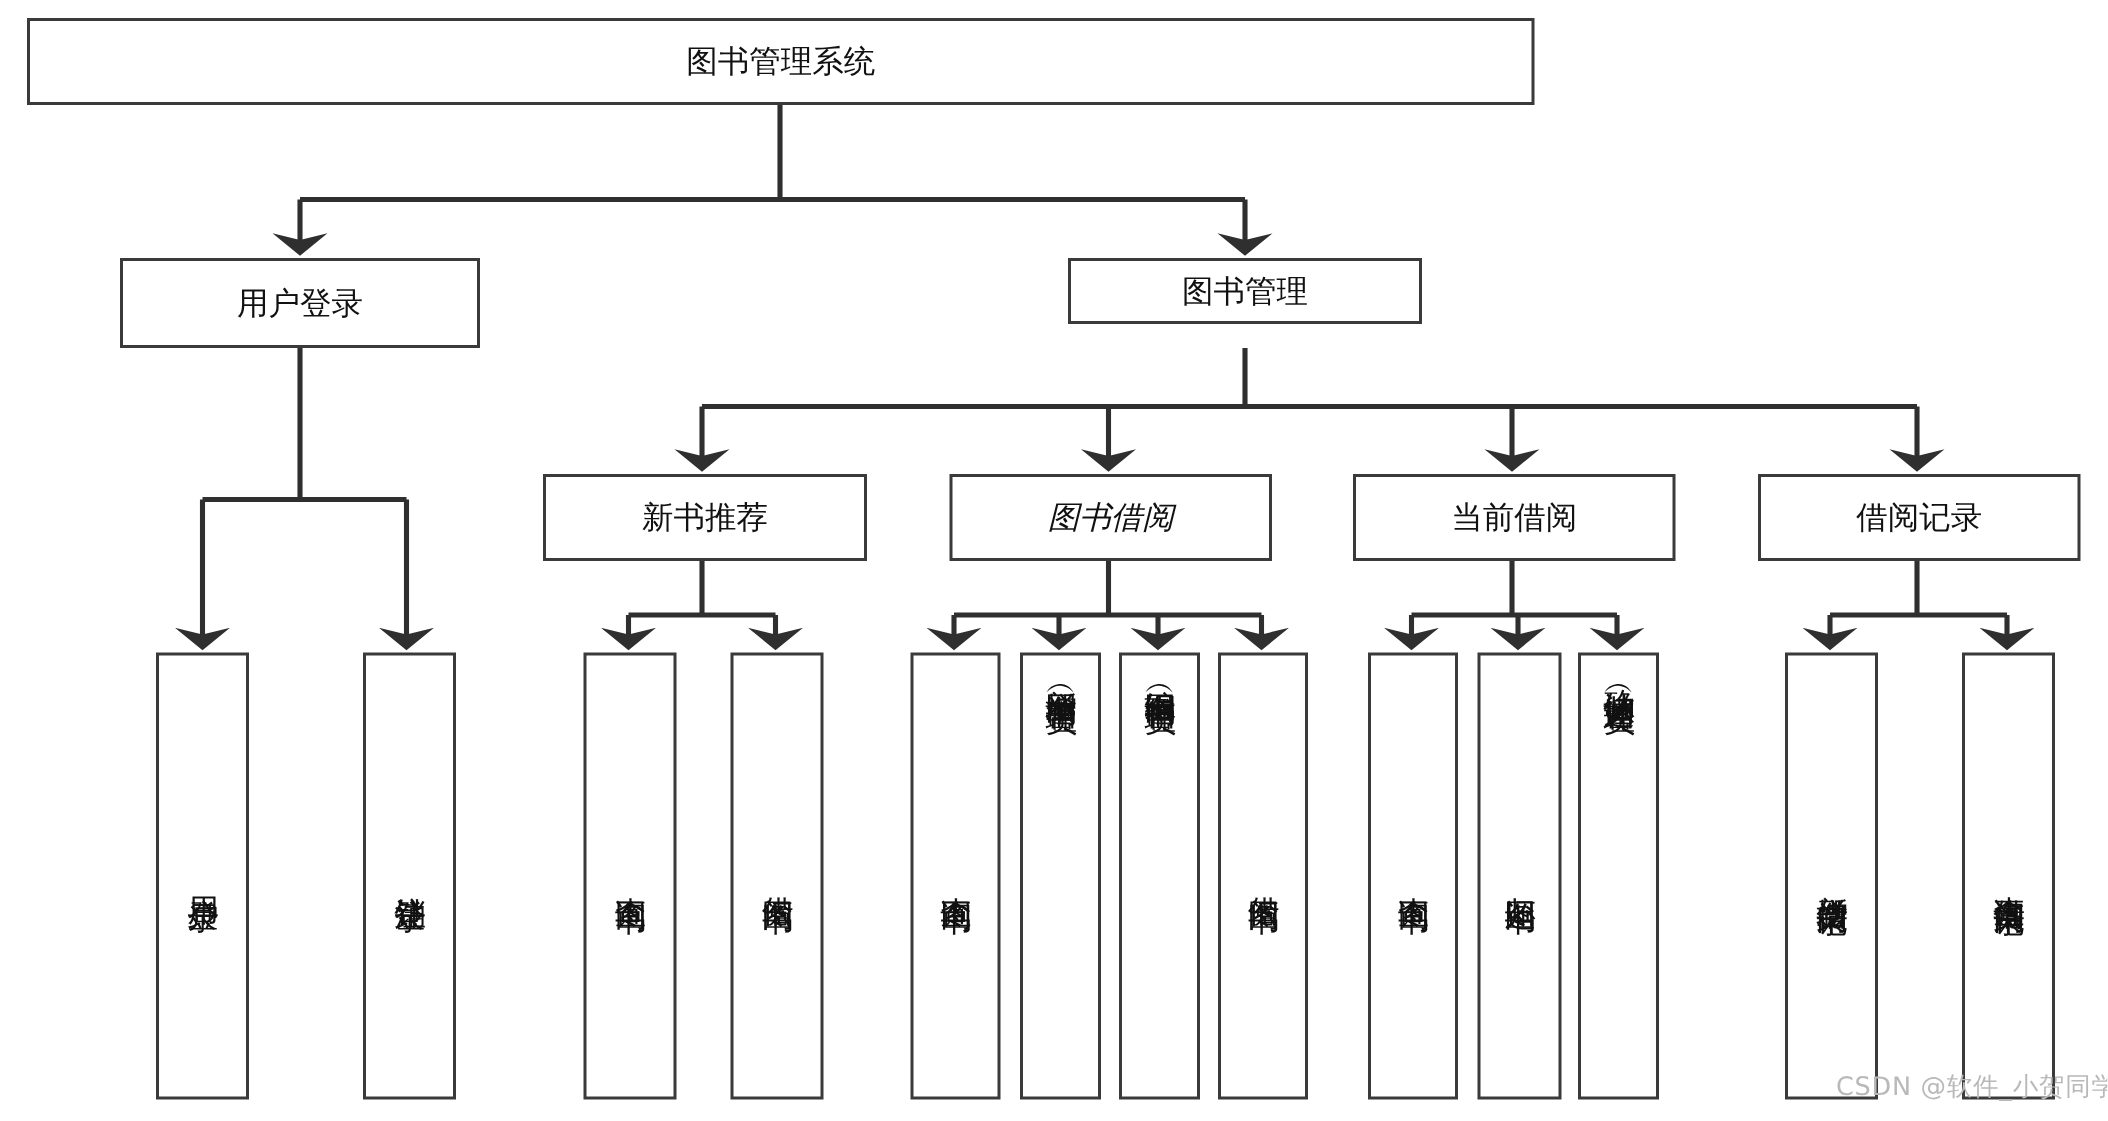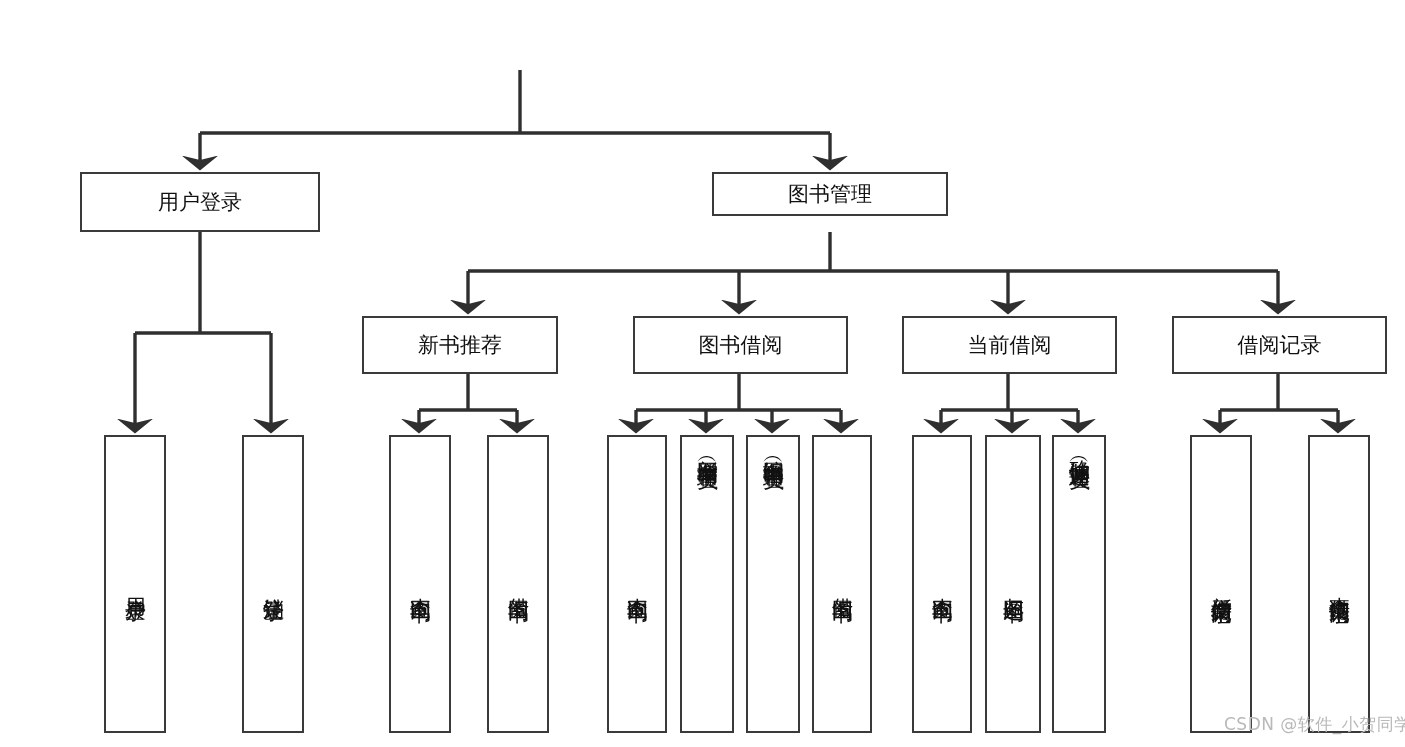--- a/index.html
+++ b/index.html
@@ -116,32 +116,35 @@
       <path d="M1012,410 L1012,426" marker-end="url(#arw)"></path>
       <path d="M1078,410 L1078,426" marker-end="url(#arw)"></path>
 
       <path d="M1278,374 L1278,410"></path>
       <path d="M1220,410 L1338,410"></path>
       <path d="M1220,410 L1220,426" marker-end="url(#arw)"></path>
       <path d="M1338,410 L1338,426" marker-end="url(#arw)"></path>
     </g>
   </svg>
 
+  <div class="node horiz" style="left:18px; top:12px; width:1005px; height:58px;">
+    <span class="label">图书管理系统</span>
+  </div>
 
   <div class="node horiz" style="left:80px; top:172px; width:240px; height:60px;">
     <span class="label">用户登录</span>
   </div>
   <div class="node horiz" style="left:712px; top:172px; width:236px; height:44px;">
     <span class="label">图书管理</span>
   </div>
 
-  <div class="node horiz" style="left:362px; top:316px; width:196px; height:58px;">
+  <div class="node horiz" style="left:362px; top:316px; width:216px; height:58px;">
     <span class="label">新书推荐</span>
   </div>
-  <div class="node horiz" style="left:633px; top:316px; width:215px; height:58px;">
+  <div class="node horiz" style="left:633px; top:316px; width:215px; height:58px;font-style:italic;">
     <span class="label">图书借阅</span>
   </div>
   <div class="node horiz" style="left:1172px; top:316px; width:215px; height:58px;">
     <span class="label">借阅记录</span>
   </div>
   <div class="node horiz" style="left:902px; top:316px; width:215px; height:58px;">
     <span class="label">当前借阅</span>
   </div>
 
   <div class="node vert centered" style="left:104px; top:435px; width:62px; height:298px;">

